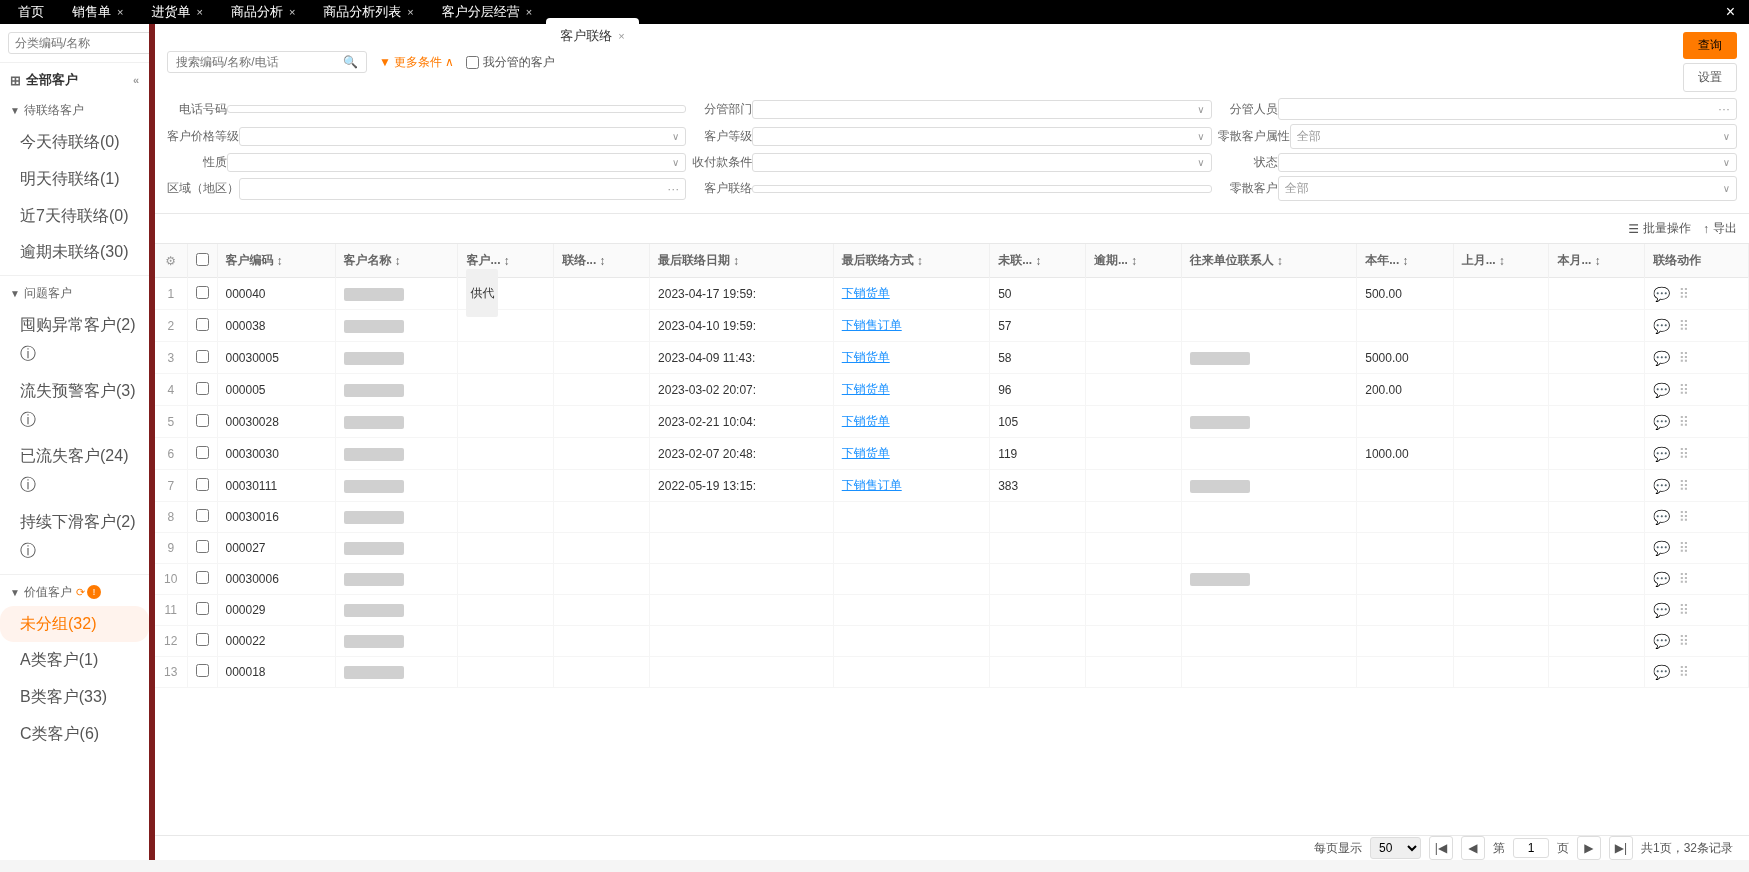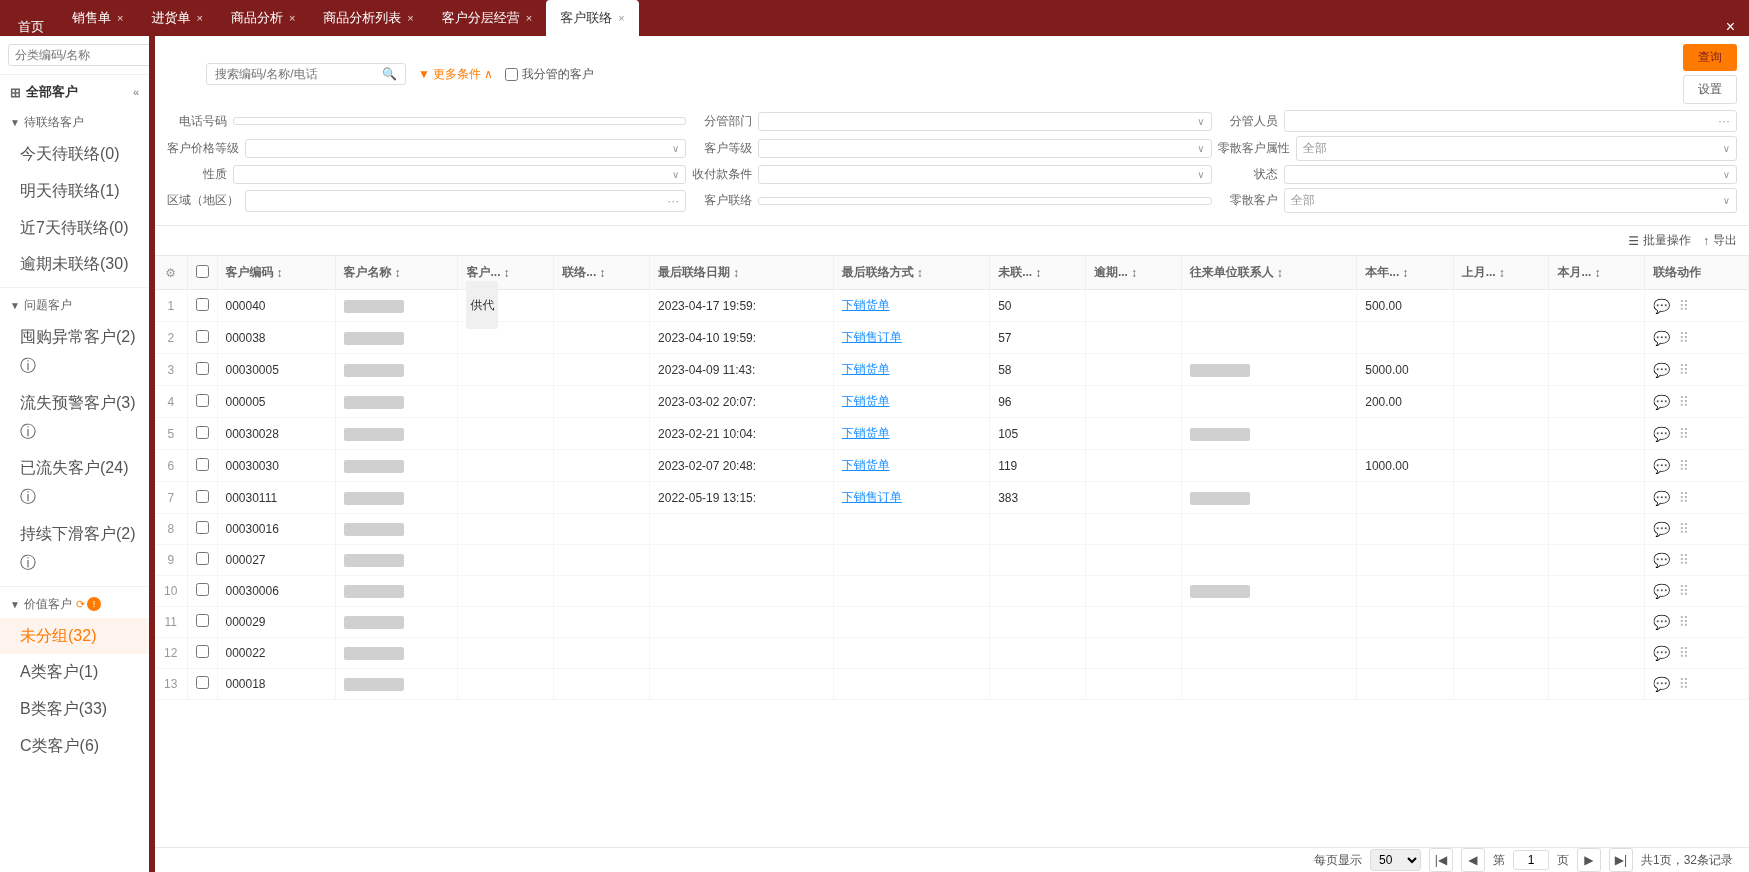--- a/index.html
+++ b/index.html
@@ -1,23 +1,23 @@
 <!DOCTYPE html>
 <html><head>
   <meta charset="utf-8">
   <style>
     * { box-sizing: border-box; margin: 0; padding: 0; }
     body { font-family: 'Microsoft YaHei', Arial, sans-serif; font-size: 12px; background: #f5f5f5; color: #333; overflow: hidden; }
 
     
     .tab-bar {
       display: flex;
-      align-items: flex-end;
-      background: #7f1d1d;
-      height: 36px;
+      align-items: center;
+      background: #000000;
+      height: 24px;
       padding: 0 4px;
     }
     .tab-item {
       display: flex;
       align-items: center;
       padding: 0 14px;
       height: 36px;
       color: #fff;
       font-size: 13px;
       cursor: pointer;
@@ -113,20 +113,21 @@
     .sidebar-item {
       padding: 4px 10px 4px 20px;
       font-size: 16px;
       color: #555;
       cursor: pointer;
       line-height: 1.8;
     }
     .sidebar-item.active {
       background: #fff3ed;
       color: #ff7a00;
+      border-radius: 14px;
     }
     .sidebar-divider {
       height: 1px;
       background: #f0f0f0;
       margin: 4px 0;
     }
 
     
     .content-area {
       flex: 1;
@@ -147,21 +148,20 @@
       margin-bottom: 6px;
       gap: 12px;
     }
     .filter-search-box {
       display: flex;
       align-items: center;
       border: 1px solid #ddd;
       border-radius: 3px;
       padding: 3px 8px;
       width: 200px;
-      margin-left: 39px;
     }
     .filter-search-box input {
       border: none;
       outline: none;
       font-size: 12px;
       flex: 1;
     }
     .filter-more {
       color: #ff7a00;
       cursor: pointer;
@@ -180,21 +180,21 @@
     }
     .filter-row {
       display: grid;
       grid-template-columns: repeat(3, 1fr);
       gap: 6px;
       margin-bottom: 4px;
     }
     .filter-field {
       display: flex;
       align-items: center;
-      gap: 6px;
+      gap: 0;
     }
     .filter-field label {
       white-space: nowrap;
       color: #666;
       font-size: 12px;
       min-width: 60px;
       text-align: right;
     }
     .filter-field .field-control {
       flex: 1;
@@ -319,21 +319,21 @@
       width: 36px;
       border: 1px solid #ddd;
       border-radius: 3px;
       padding: 2px 4px;
       text-align: center;
       font-size: 12px;
     }
 
     .btn-orange {
       background: #ff7a00;
-      color: #7f1d1d;
+      color: #000000;
       border: none;
       border-radius: 3px;
       padding: 5px 14px;
       cursor: pointer;
       font-size: 12px;
     }
     .btn-white {
       background: #fff;
       color: #555;
       border: 1px solid #ddd;

